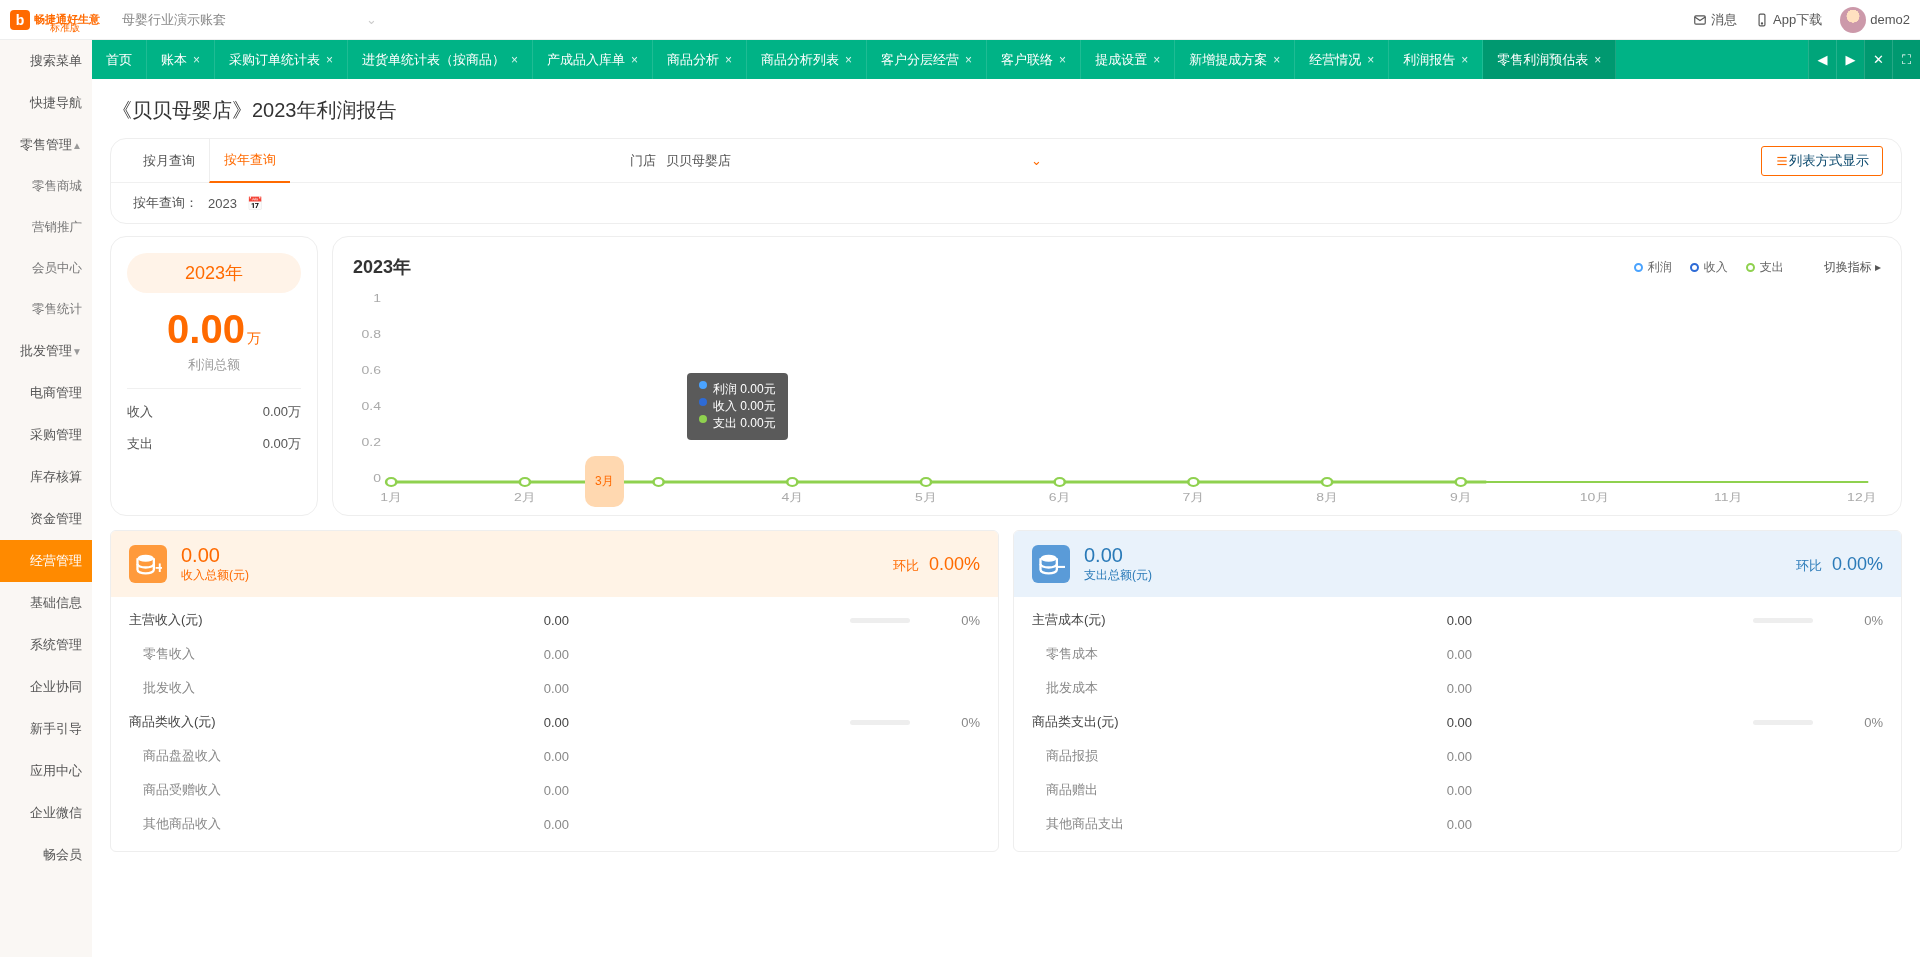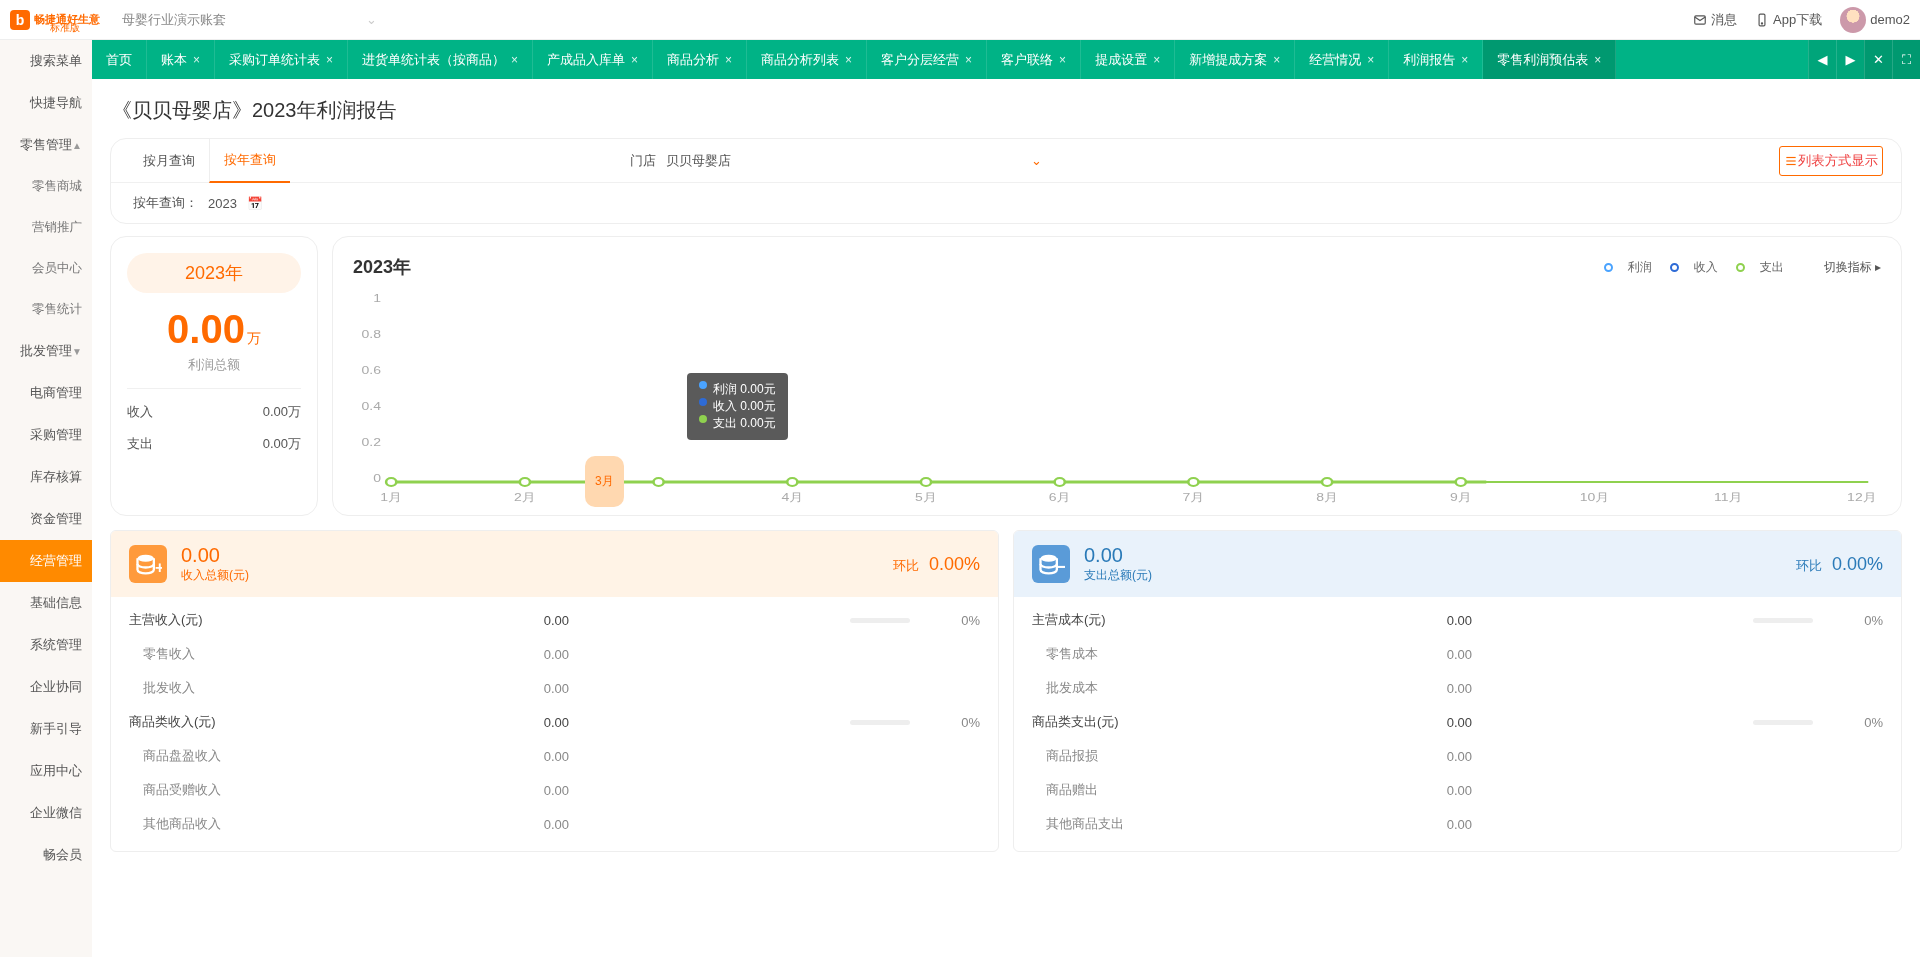--- a/index.html
+++ b/index.html
@@ -42,40 +42,40 @@
 .page { flex: 1; overflow: auto; padding: 12px 18px 0 18px; background: #fff; }
 .page-title { font-size: 20px; color: #333; margin: 6px 0 14px 2px; font-weight: 500; }
 
 .filter-row { border: 1px solid #eee; border-radius: 4px; padding: 0; }
 .filter-top { display: flex; align-items: center; height: 44px; border-bottom: 1px solid #f0f0f0; padding: 0 18px; gap: 0; }
 .seg { padding: 0 14px; height: 44px; display: flex; align-items: center; cursor: pointer; color: #555; }
 .seg.sep { border-left: 1px solid #eee; }
 .seg.active { color: #ff6a00; border-bottom: 2px solid #ff6a00; height: 44px; margin-bottom: -1px; }
 .store-sel { margin-left: 340px; display: flex; align-items: center; gap: 10px; color: #555; }
 .store-sel .chev { color: #ff6a00; margin-left: 290px; }
-.btn-outline { margin-left: auto; border: 1px solid #ff6a00; color: #ef4444; background: #fff; height: 30px; padding: 0 4px; border-radius: 3px; display: flex; align-items: center; cursor: pointer; }
+.btn-outline { margin-left: auto; border: 1px solid #ff6a00; color: #0c4a6e; background: #fff; height: 30px; padding: 0 13px; border-radius: 3px; display: flex; align-items: center; cursor: pointer; }
 .filter-bottom { height: 40px; display: flex; align-items: center; padding: 0 22px; gap: 10px; color: #555; }
 .cal-icn { color: #ff8a00; }
 
 .dash { display: flex; gap: 14px; margin-top: 12px; }
 .card { background: #fff; border: 1px solid #eee; border-radius: 16px; }
 .summary-card { width: 208px; padding: 16px; display: flex; flex-direction: column; gap: 14px; }
 .year-pill { background: #fff3e8; color: #ff6a00; height: 40px; border-radius: 20px; display: flex; align-items: center; justify-content: center; font-size: 18px; font-weight: 500; }
 .big-num { text-align: center; }
 .big-num .n { color: #ff6a00; font-size: 40px; font-weight: 600; }
 .big-num .u { color: #ff6a00; font-size: 14px; margin-left: 2px; }
 .big-num .lbl { color: #999; font-size: 13px; margin-top: 4px; }
 .sum-rows { border-top: 1px solid #f0f0f0; padding-top: 14px; display: flex; flex-direction: column; gap: 14px; }
 .sum-row { display: flex; justify-content: space-between; color: #555; }
 
 .chart-card { flex: 1; padding: 18px 20px 8px 20px; position: relative; }
 .chart-head { display: flex; align-items: center; }
 .chart-head h3 { font-size: 18px; font-weight: 600; }
 .legend { margin-left: auto; display: flex; align-items: center; gap: 18px; color: #666; font-size: 12px; }
-.legend .lg { display: flex; align-items: center; gap: 15px; }
+.legend .lg { display: flex; align-items: center; gap: 5px; }
 .dot { width: 9px; height: 9px; border-radius: 50%; border: 2px solid; background: #fff; }
 .dot.blue { border-color: #4aa3ff; }
 .dot.dblue { border-color: #2e6bd6; }
 .dot.green { border-color: #8fd14f; }
 .switch-ind { margin-left: 22px; color: #555; cursor: pointer; font-size: 12px; }
 .chart-area { position: relative; height: 220px; margin-top: 8px; }
 .chart-area svg { width: 100%; height: 100%; }
 .tooltip { position: absolute; top: 86px; left: 334px; background: #5a5a5a; color: #fff; border-radius: 4px; padding: 8px 12px; font-size: 12px; }
 .tooltip .trow { display: flex; gap: 6px; }
 .tdot { width: 8px; height: 8px; border-radius: 50%; }

